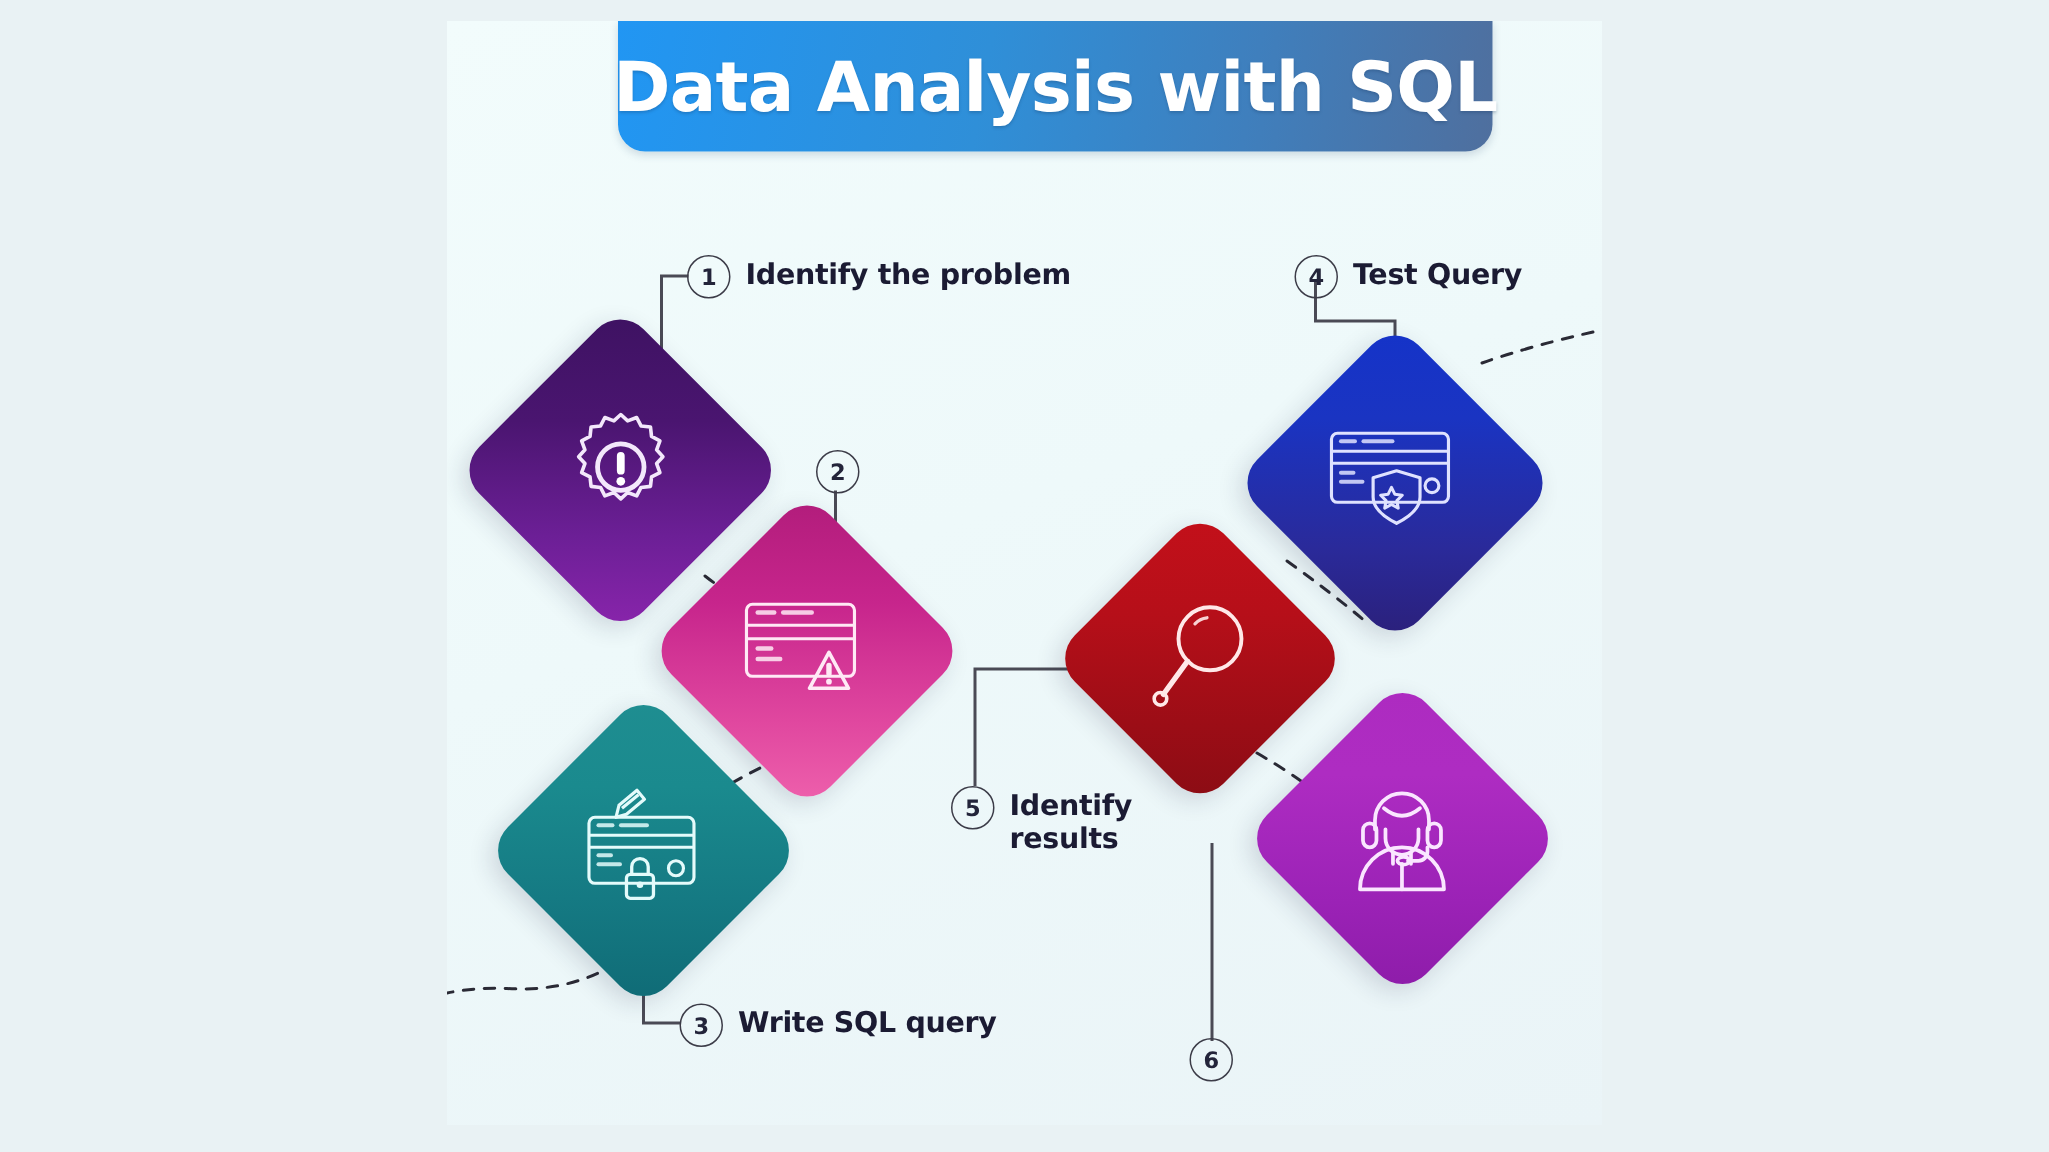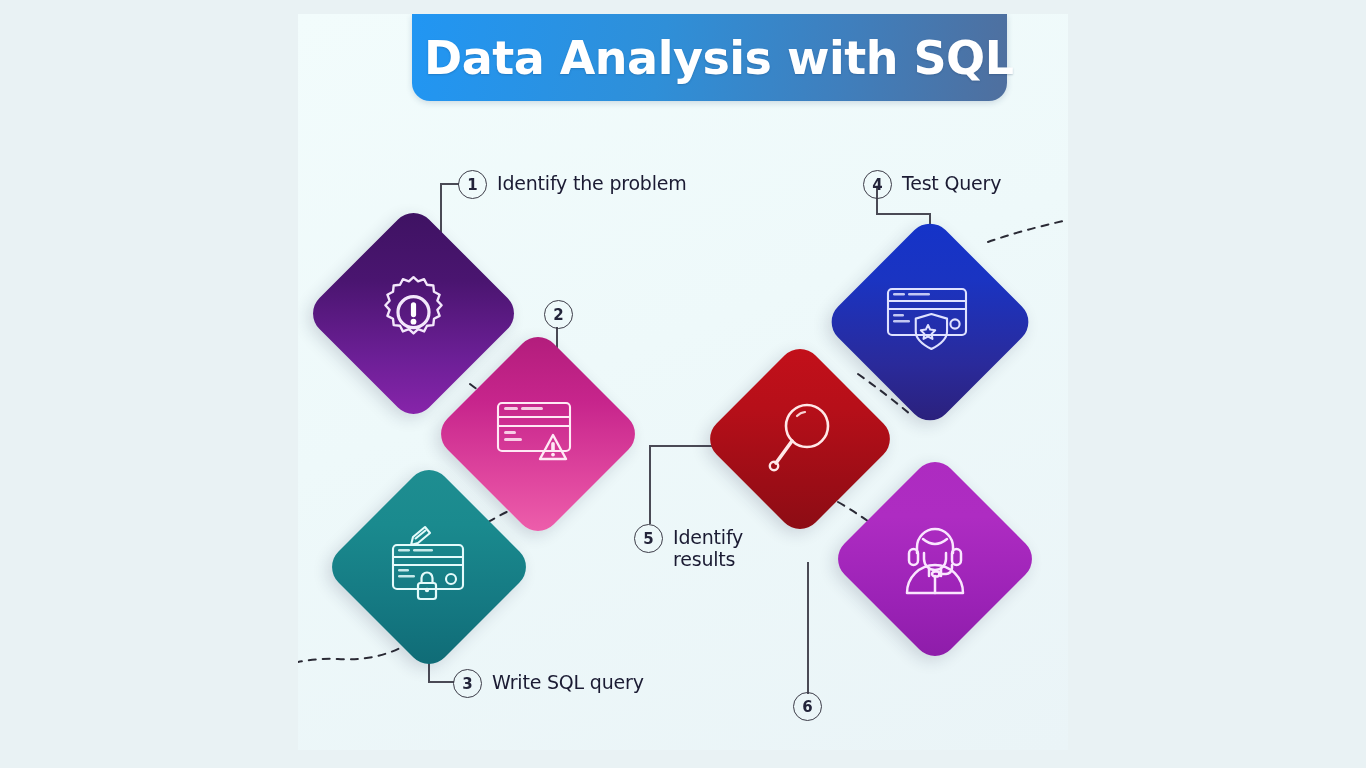--- a/index.html
+++ b/index.html
@@ -34,23 +34,22 @@
   .title-banner {
     position: absolute;
     left: 114px;
     top: 0px;
     width: 583px;
     height: 87px;
     border-radius: 0 0 18px 18px;
     background: linear-gradient(100deg, #2196f3 0%, #2f8fd8 42%, #3f7fbd 72%, #4f6f9e 100%);
     display: flex;
     align-items: center;
-    justify-content: flex-start;
+    justify-content: center;
     box-shadow: 0 2px 6px rgba(40,70,110,0.18);
-    padding-left: 12px;
   }
   .title-banner h1 {
     margin: 0;
     color: #ffffff;
     font-size: 46px;
     font-weight: bold;
     letter-spacing: -0.5px;
     font-family: "DejaVu Sans", sans-serif;
     white-space: nowrap;
     text-shadow: 0 1px 2px rgba(20,50,90,0.25);
@@ -112,21 +111,21 @@
     font-weight: bold;
     display: flex;
     align-items: center;
     justify-content: center;
     background: transparent;
     font-family: "DejaVu Sans", sans-serif;
   }
   .step-label {
     color: #1b1b33;
     font-size: 19px;
-    font-weight: normal;
+    font-weight: bold;
     line-height: 1.16;
     letter-spacing: -0.2px;
     font-family: "DejaVu Sans", sans-serif;
     padding-top: 2px;
     white-space: pre-line;
   }
 
   .s1 { left: 160px; top: 156px; }
   .s2 { left: 246px; top: 286px; }
   .s3 { left: 155px; top: 655px; }

